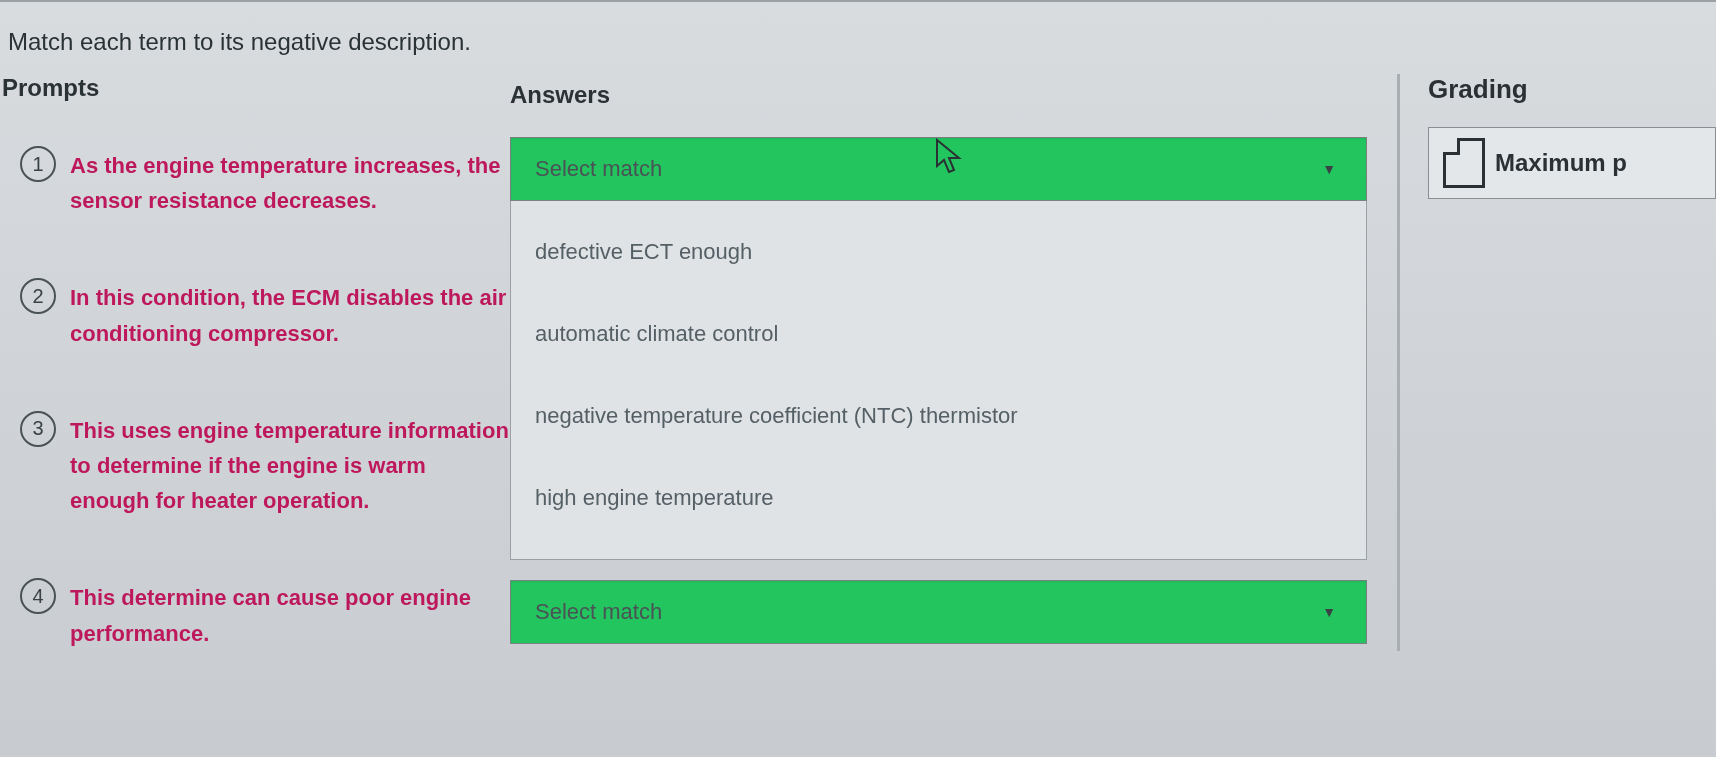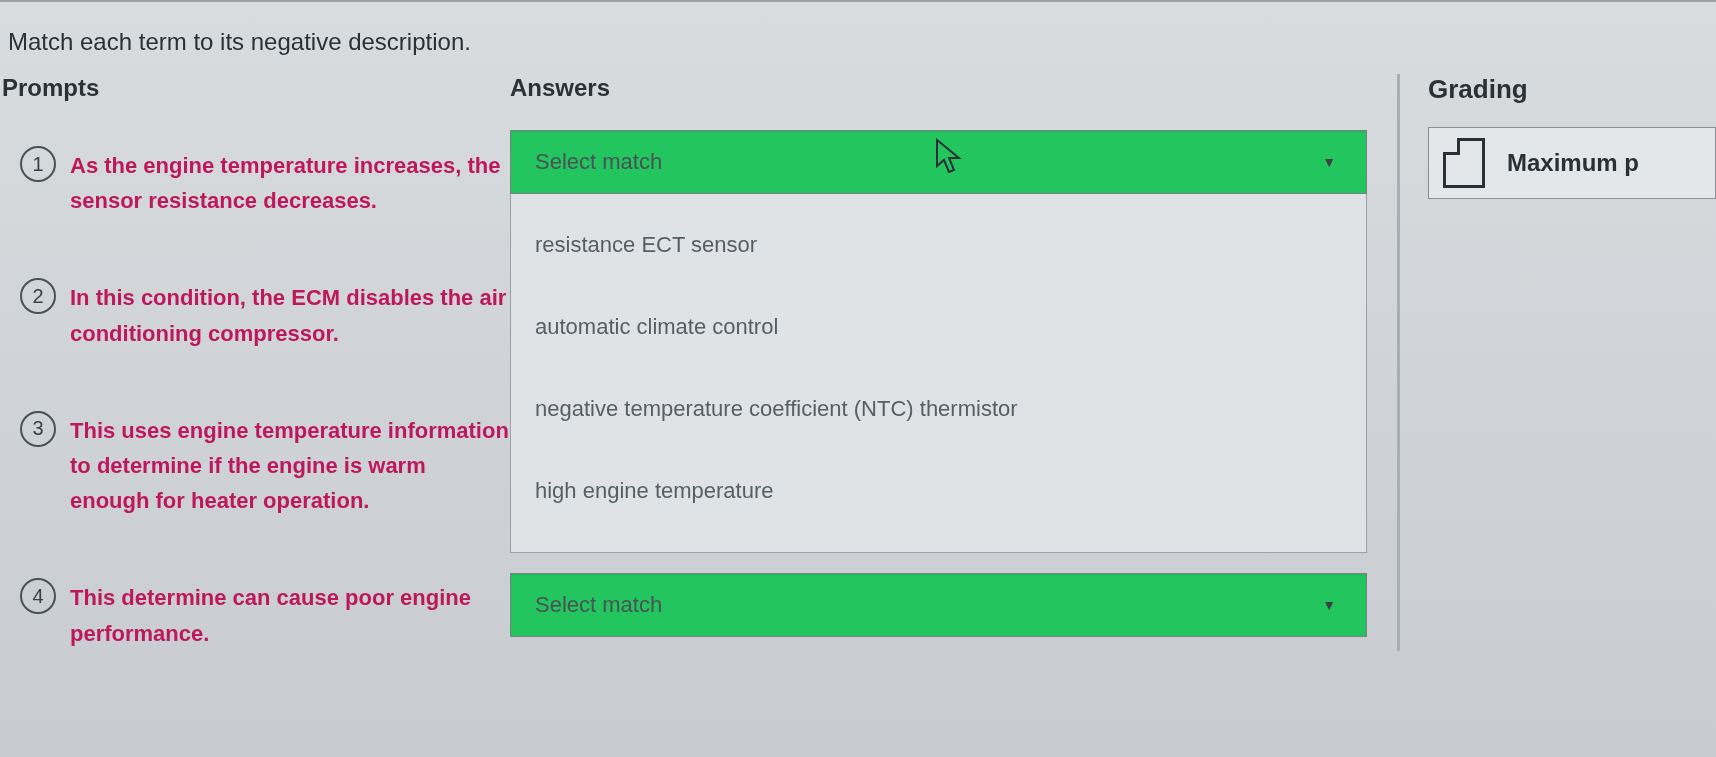--- a/index.html
+++ b/index.html
@@ -28,20 +28,21 @@
     }
     .container {
       display: flex;
       width: 100%;
     }
     .main-col {
       display: flex;
       flex: 1;
       padding-right: 30px;
       border-right: 3px solid #a8aeb2;
+      align-items: center;
     }
     .prompts-col {
       width: 510px;
       padding-left: 2px;
     }
     .answers-col {
       flex: 1;
       padding-left: 0;
     }
     .grading-col {
@@ -121,21 +122,21 @@
     }
     .second-select {
       margin-top: 20px;
     }
     .grading-box {
       border: 1px solid #888e92;
       background: #e4e7e9;
       display: flex;
       align-items: center;
       padding: 10px 14px;
-      gap: 22px;
+      gap: 10px;
     }
     .paper-icon {
       width: 42px;
       height: 50px;
       border: 3px solid #2a3034;
       position: relative;
       background: #e4e7e9;
     }
     .paper-icon::before {
       content: "";
@@ -199,21 +200,21 @@
 
     <div class="answers-col">
       <div class="col-header">Answers</div>
 
       <div class="select-box">
         <span>Select match</span>
         <span class="caret">▼</span>
       </div>
 
       <div class="dropdown-open">
-        <div class="dropdown-option">resistance ECT sensor</div>
+        <div class="dropdown-option">defective ECT enough</div>
         <div class="dropdown-option">automatic climate control</div>
         <div class="dropdown-option">negative temperature coefficient (NTC) thermistor</div>
         <div class="dropdown-option">high engine temperature</div>
       </div>
 
       <div class="select-box second-select">
         <span>Select match</span>
         <span class="caret">▼</span>
       </div>
     </div>

